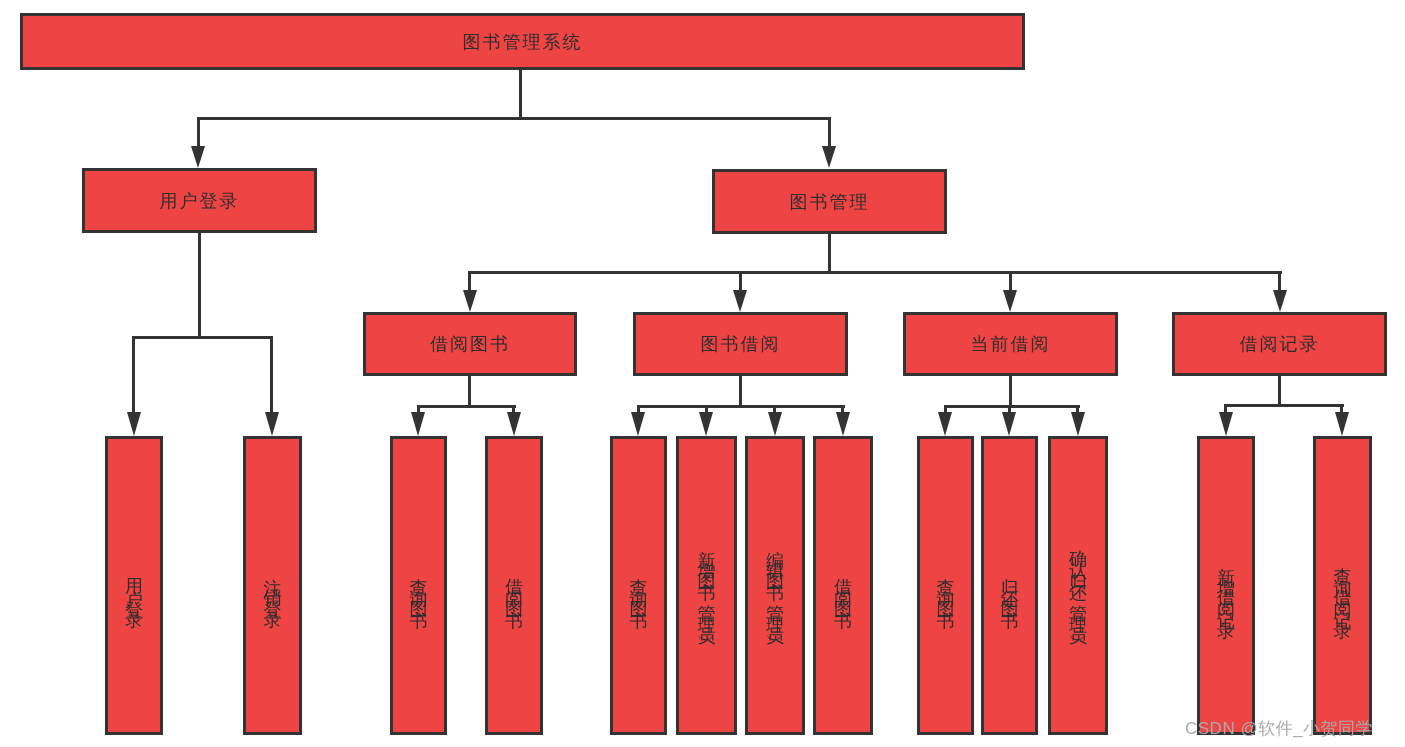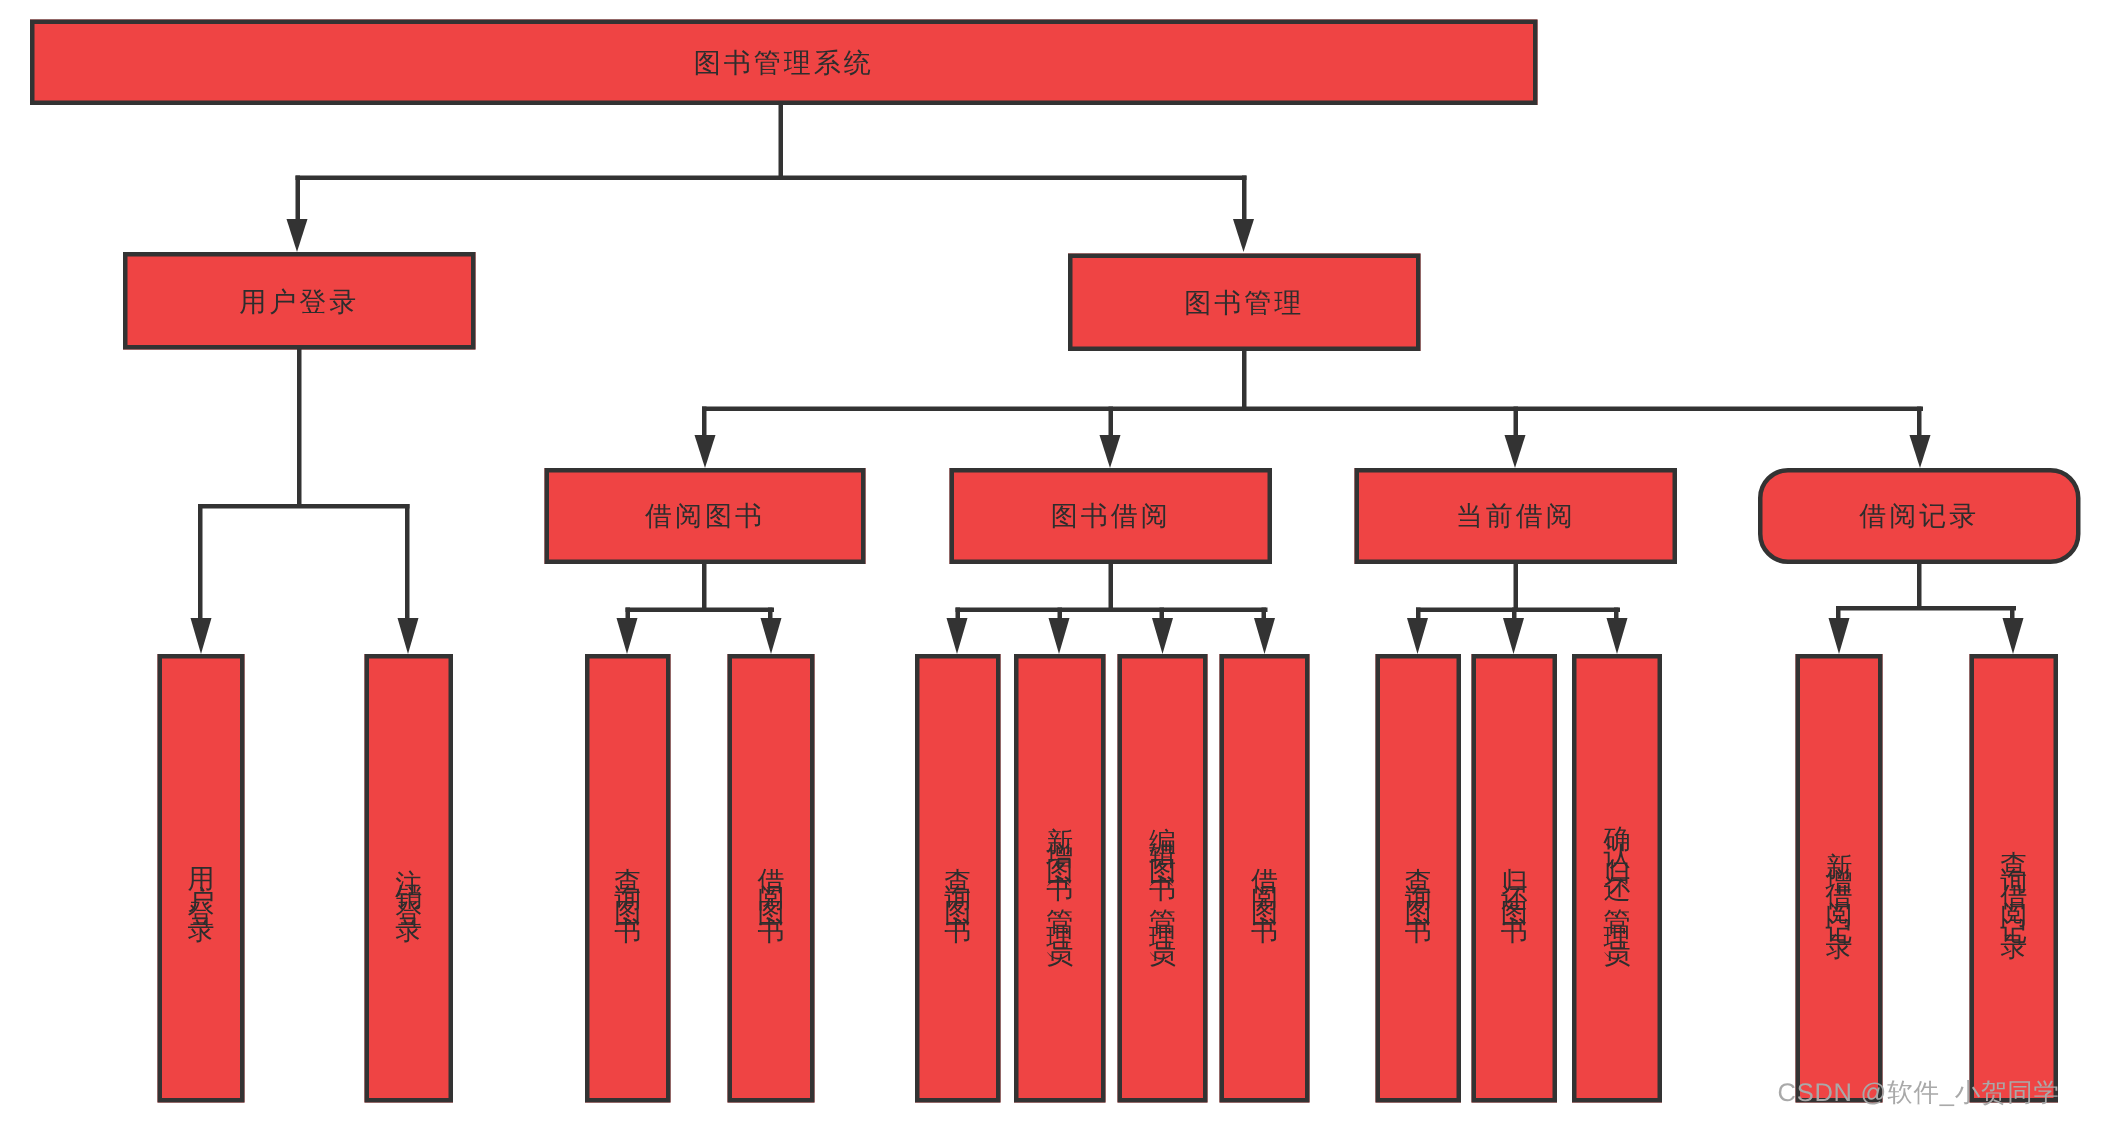--- a/index.html
+++ b/index.html
@@ -93,21 +93,21 @@
 
   <div class="node" style="left:363px; top:312px; width:214px; height:64px;">
     <span>借阅图书</span>
   </div>
   <div class="node" style="left:903px; top:312px; width:215px; height:64px;">
     <span>当前借阅</span>
   </div>
   <div class="node" style="left:633px; top:312px; width:215px; height:64px;">
     <span>图书借阅</span>
   </div>
-  <div class="node" style="left:1172px; top:312px; width:215px; height:64px;border-radius:20px;">
+  <div class="node" style="left:1172px; top:312px; width:215px; height:64px;">
     <span>借阅记录</span>
   </div>
 
   <div class="vline" style="left:468px; top:376px; height:31px;"></div>
   <div class="hline" style="left:417px; top:405px; width:99px;"></div>
   <div class="vline" style="left:417px; top:405px; height:9px;"></div>
   <div class="arrow arrow-long" style="left:411px; top:412px;"></div>
   <div class="vline" style="left:512px; top:405px; height:9px;"></div>
   <div class="arrow arrow-long" style="left:507px; top:412px;"></div>
 

